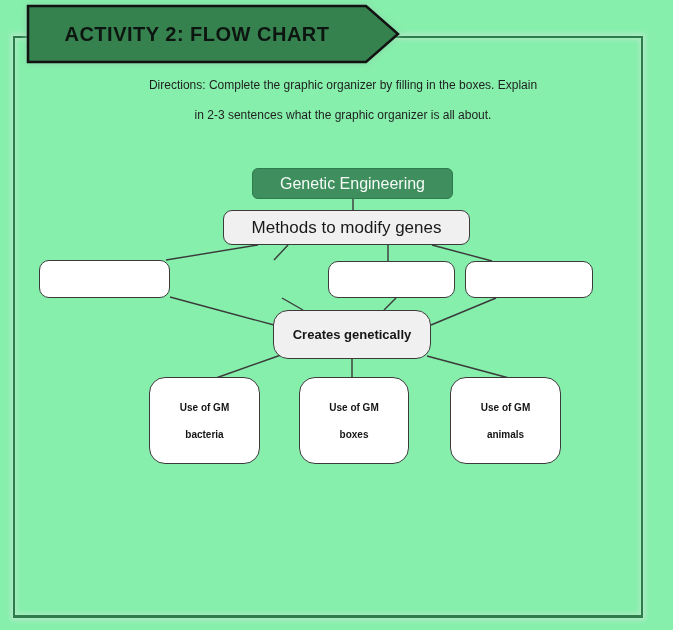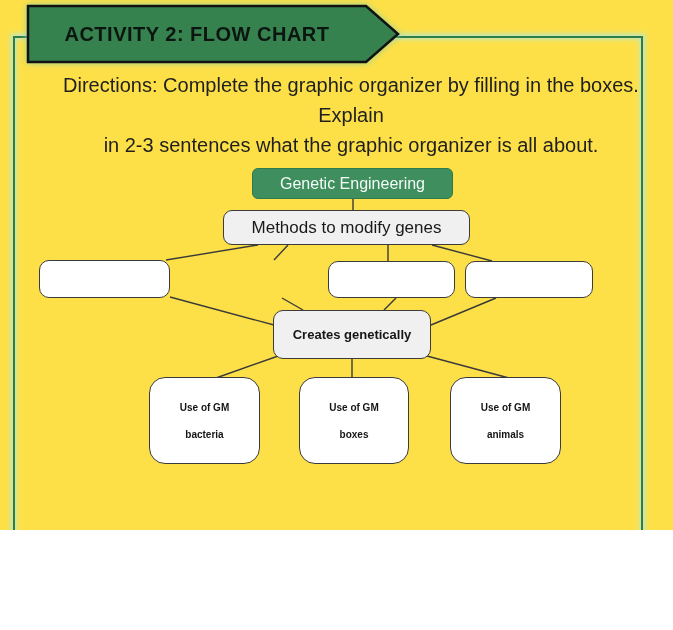--- a/index.html
+++ b/index.html
@@ -8,22 +8,22 @@
     --node-green-border:#2E7A4E;
     --node-gray:#F0F0F0;
     --page-border-green:#2C7C4C;
     --glow-green:#B9E8CA;
     --connector:#3A3A3A;
     --box-border:#3B3B3B;
     --ink:#1C1C1C;
   }
   html,body{margin:0;padding:0;background:#fff;}
   #page{
-    position:relative;width:673px;height:530px;overflow:hidden;
-    font-family:"Liberation Sans",sans-serif;color:var(--ink);background:#fde047;
+    position:relative;width:673px;height:630px;overflow:hidden;
+    font-family:"Liberation Sans",sans-serif;color:var(--ink);background:#86efac;
   }
   
   #frame{
     position:absolute;left:13px;top:36px;width:630px;height:582px;
     box-sizing:border-box;
     border:2px solid var(--page-border-green);
     border-bottom-width:3px;
     box-shadow:0 0 5px 2px var(--glow-green), inset 0 0 5px 1px var(--glow-green);
     background:transparent;
   }
@@ -31,22 +31,22 @@
   #banner-svg{position:absolute;left:0;top:0;width:410px;height:70px;z-index:3;
     filter:drop-shadow(0 0 3px rgba(140,210,165,.95));}
   #banner-svg polygon{fill:var(--banner-green);stroke:#121212;stroke-width:2.5px;}
   #banner-title{
     position:absolute;left:28px;top:6px;width:338px;height:56px;z-index:4;
     display:flex;align-items:center;justify-content:center;
     font-size:20px;font-weight:700;letter-spacing:.5px;color:#0D1510;
   }
   
   #directions{
-    position:absolute;left:36px;top:70px;width:630px;z-index:2;
-    text-align:center;font-size:20px;line-height:30px;color:#1F1F1F;
+    position:absolute;left:28px;top:70px;width:630px;z-index:2;
+    text-align:center;font-size:12px;line-height:30px;color:#1F1F1F;
   }
   
   #connectors{position:absolute;left:0;top:0;width:673px;height:630px;z-index:1;pointer-events:none;}
   #connectors line{stroke:var(--connector);stroke-width:1.4px;}
   
   .node{
     position:absolute;z-index:2;box-sizing:border-box;
     display:flex;flex-direction:column;align-items:center;justify-content:center;
     text-align:center;background:#fff;border:1.4px solid var(--box-border);
   }
@@ -60,21 +60,21 @@
     background:var(--node-gray);border-width:1.5px;border-radius:9px;
     font-size:17px;color:#191919;
   }
   .node-row-a{left:39px; top:260px;width:131px;height:38px;border-radius:10px;}
   .node-row-b{left:182px;top:260px;width:130px;height:40px;border-radius:10px;
     font-size:12px;line-height:15px;color:#191919;}
   .node-row-c{left:328px;top:261px;width:127px;height:37px;border-radius:10px;}
   .node-row-d{left:465px;top:261px;width:128px;height:37px;border-radius:10px;}
   .node-creates{
     left:273px;top:310px;width:158px;height:49px;
-    background:var(--node-gray);border-width:1.5px;border-radius:10px;
+    background:var(--node-gray);border-width:1.5px;border-radius:15px;
     font-size:13px;font-weight:700;line-height:21px;color:#151515;
   }
   .node-use{
     top:377px;width:111px;height:87px;border-radius:16px;
     font-size:10px;font-weight:700;line-height:27px;color:#151515;
   }
   .node-use-bacteria{left:149px;}
   .node-use-plants{left:299px;width:110px;}
   .node-use-animals{left:450px;}
 </style>

